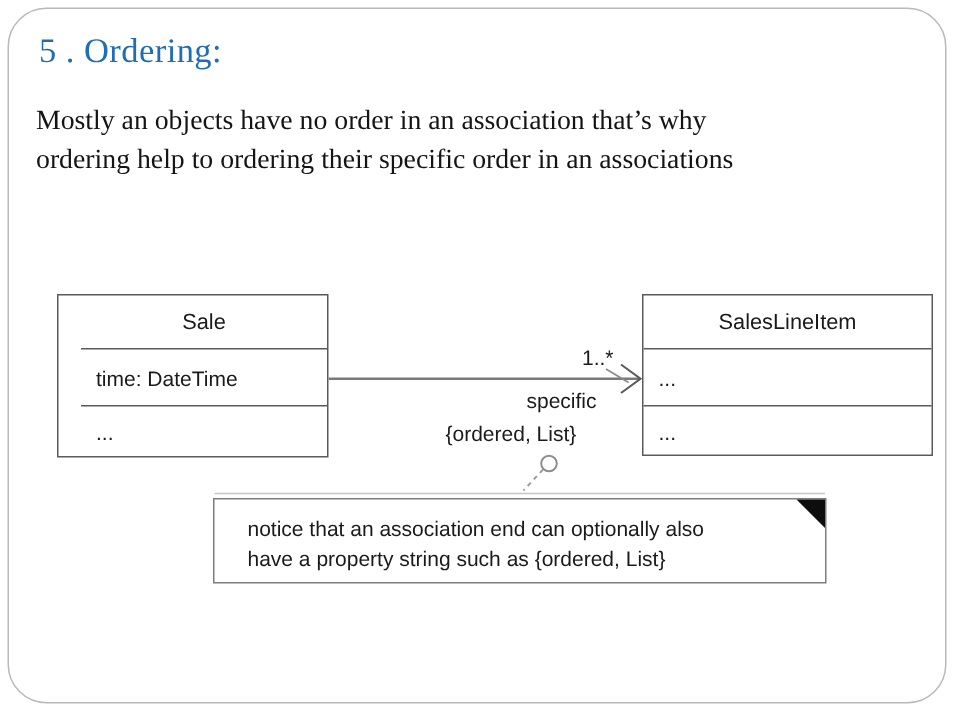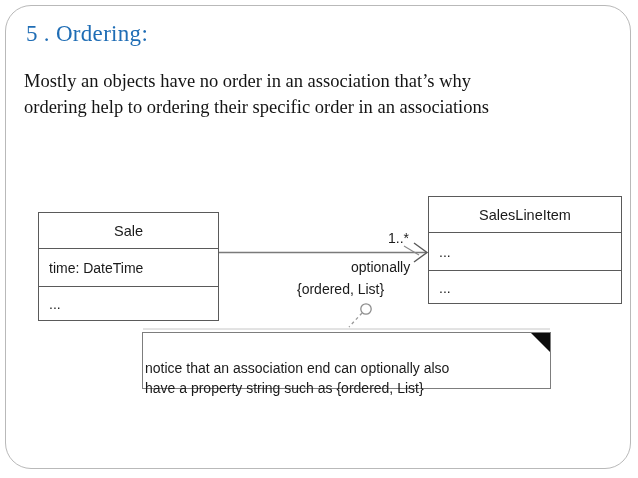--- a/index.html
+++ b/index.html
@@ -85,23 +85,24 @@
     justify-content: center;
     font-size: 14.5px;
   }
   .uml-class .compartment.attr {
     justify-content: flex-start;
     padding-left: 10px;
   }
 
   #class-sale {
     left: 38px;
-    top: 212px;
+    top: 196px;
     width: 181px;
     height: 109px;
+    padding-left: 15px;
   }
   #class-sale .compartment.name { height: 36px; }
   #class-sale .compartment.attr { height: 38px; }
   #class-sale .compartment.last { height: 34px; }
 
   #class-salineitem {
     left: 428px;
     top: 196px;
     width: 194px;
     height: 108px;
@@ -128,28 +129,27 @@
     left: 142px;
     top: 332px;
     width: 409px;
     height: 57px;
     box-sizing: border-box;
     border: 1px solid #7d7d7d;
     background: #ffffff;
   }
   #uml-note .note-text {
     position: absolute;
-    left: 2px;
+    left: 22px;
     top: 9px;
     font-family: "Liberation Sans", "DejaVu Sans", sans-serif;
     font-size: 14px;
     line-height: 20px;
     color: #1a1a1a;
     white-space: nowrap;
-    margin-top: 16px;
   }
   #note-fold {
     position: absolute;
     right: 0px;
     top: 0px;
     width: 0;
     height: 0;
     border-left: 19px solid transparent;
     border-top: 19px solid #0d0d0d;
   }
@@ -187,21 +187,21 @@
   <div class="compartment attr last">...</div>
 </div>
 
 <div id="class-salineitem" class="uml-class">
   <div class="compartment name">SalesLineItem</div>
   <div class="compartment attr">...</div>
   <div class="compartment attr last">...</div>
 </div>
 
 <div id="label-multiplicity" class="assoc-label">1..*</div>
-<div id="label-rolename" class="assoc-label">optionally</div>
+<div id="label-rolename" class="assoc-label">specific</div>
 <div id="label-property" class="assoc-label">{ordered, List}</div>
 
 <div id="uml-note">
   <div class="note-text">
     <span style="display:block">notice that an association end can optionally also</span>
     <span style="display:block">have a property string such as {ordered, List}</span>
   </div>
   <div id="note-fold"></div>
 </div>
 

